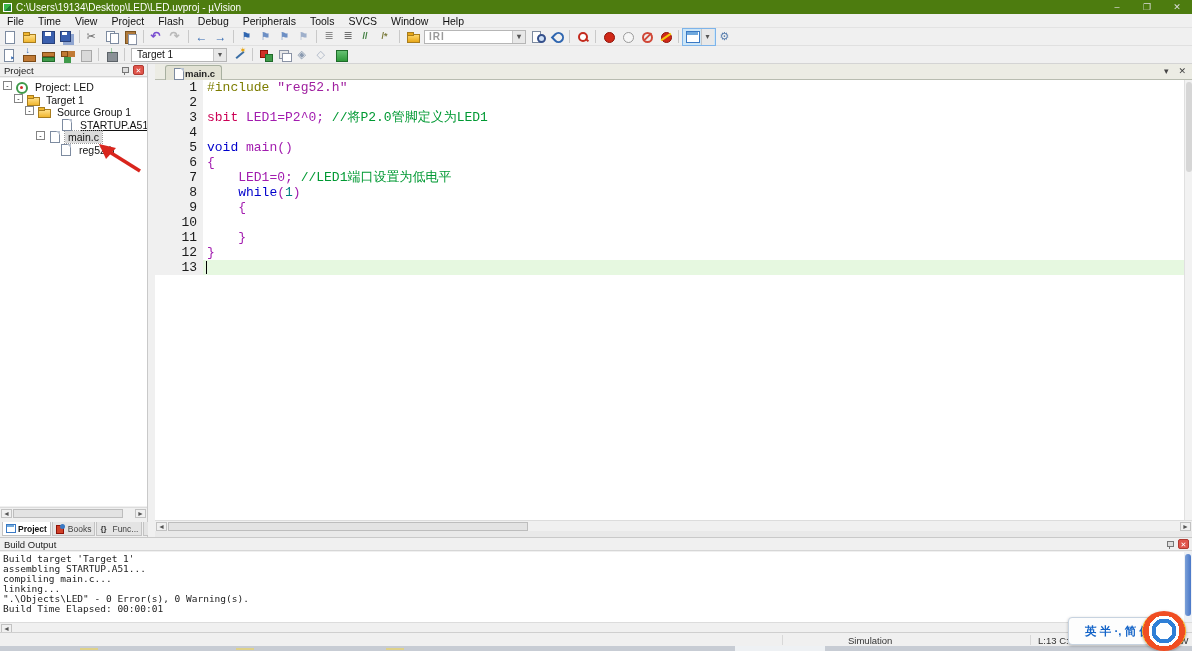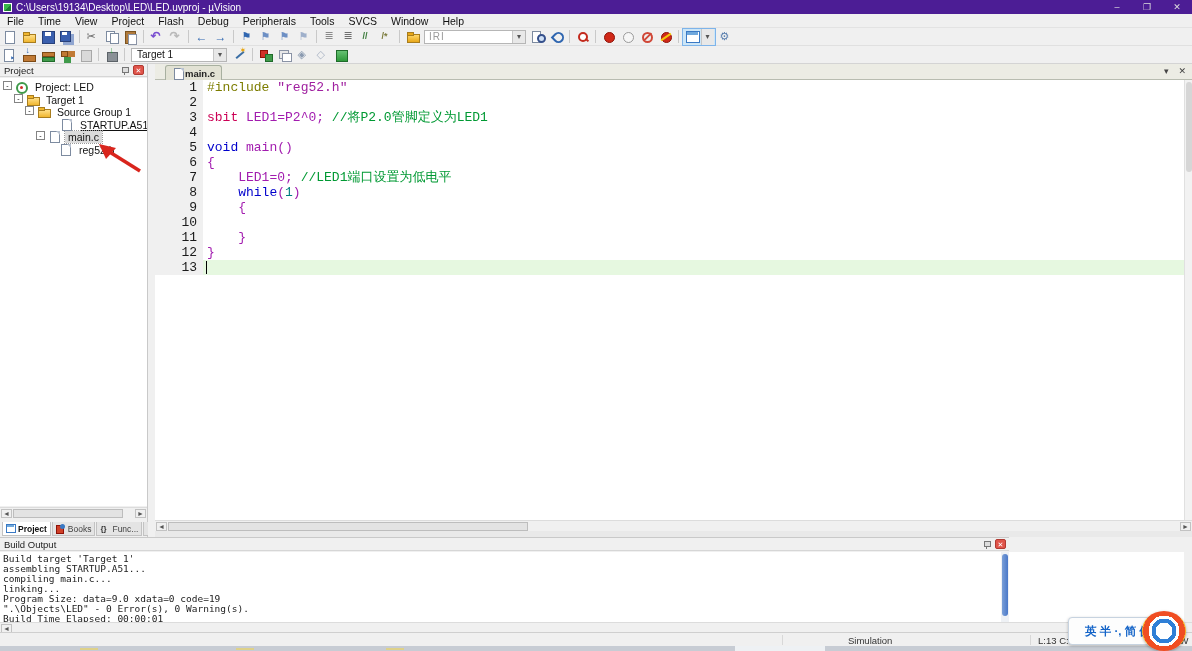--- a/index.html
+++ b/index.html
@@ -1,40 +1,40 @@
 <!DOCTYPE html>
 <html><head>
 <meta charset="utf-8">
 <style>
   html,body{margin:0;padding:0;background:#9aa0a6;}
   #app{position:relative;width:1192px;height:651px;background:#f0f0f0;overflow:hidden;
        font-family:"Liberation Sans",sans-serif;-webkit-font-smoothing:antialiased;}
   
-  .titlebar{position:absolute;left:0;top:0;width:1192px;height:14px;background:#4c1d95;color:#fff;
+  .titlebar{position:absolute;left:0;top:0;width:1192px;height:14px;background:#4d7c0f;color:#fff;
             display:flex;align-items:center;font-size:10px;}
   .applogo{width:9px;height:9px;margin:0 4px 0 3px;background:linear-gradient(135deg,#39b54a 0 50%,#1e7e34 50% 100%);
            border:1px solid #fff;box-sizing:border-box;}
   .wbtns{position:absolute;right:0;top:0;height:14px;display:flex;align-items:center;color:#ddd;}
   .wbtn{width:30px;text-align:center;font-size:9px;cursor:default;}
   
   .menubar{position:absolute;left:0;top:14px;width:1192px;height:14px;background:#f0f0f0;display:flex;
            align-items:center;font-size:10.5px;color:#111;border-bottom:1px solid #e3e3e3;box-sizing:border-box;}
   .mi{padding:0 7px;}
   
   .tbar{position:absolute;left:0;width:1192px;height:18px;background:#f0f0f0;display:flex;align-items:center;
         border-bottom:1px solid #e0e0e0;box-sizing:border-box;}
   #tb1{top:28px;} #tb2{top:46px;border-bottom:1px solid #d4d4d4;}
   .tgroup{display:flex;align-items:center;}
   .tbi{width:19px;height:16px;display:flex;align-items:center;justify-content:center;position:relative;}
   .tsep{width:1px;height:13px;background:#c9c9c9;margin:0 3px;}
   .combo{height:14px;background:#fff;border:1px solid #b6b6b6;display:flex;align-items:center;
          font-size:10px;color:#555;box-sizing:border-box;}
   .cdrop{width:13px;height:100%;background:#e8e8e8;border-left:1px solid #c6c6c6;color:#555;
          font-size:8px;display:flex;align-items:center;justify-content:center;box-sizing:border-box;}
-  .find-combo{width:102px;margin:0 2px;}
+  .find-combo{width:102px;margin:0 2px;font-weight:bold;}
   .find-combo .cval{flex:1;padding-left:4px;color:#9a9a9a;letter-spacing:1px;}
   .target-combo{width:96px;margin:0 3px;background:#fff;color:#111;}
   .target-combo .cval{flex:1;padding-left:5px;font-size:10px;}
   .combo-hl{background:#cde6f7;border:1px solid #7eb4ea;width:28px;}
   
   .ic{width:16px;height:14px;position:relative;display:block;}
   .ic::before,.ic::after{position:absolute;}
   .ic-page::before{content:"";left:3px;top:1px;width:8px;height:11px;background:#fff;border:1px solid #7d8ba0;}
   .ic-foldero::before{content:"";left:2px;top:4px;width:11px;height:7px;background:linear-gradient(#ffe08a,#f0b62f);border:1px solid #a87d1e;}
   .ic-foldero::after{content:"";left:2px;top:2px;width:5px;height:2px;background:#f0b62f;border:1px solid #a87d1e;}
@@ -153,21 +153,21 @@
   .lc{flex:1;padding-left:4px;color:#000;position:relative;}
   .cl.cur .lc{background:#e6f8e0;}
   .caret{position:absolute;left:3px;top:1px;width:1px;height:13px;background:#000;}
   .sg-pp{color:#7d7d00;} .sg-str{color:#a020a0;} .sg-kw{color:#0000cc;}
   .sg-sbit{color:#cc0055;} .sg-com{color:#009933;} .sg-num{color:#008080;} .sg-pl{color:#a21caf;}
   .evscroll{position:absolute;right:0;top:16px;width:8px;height:440px;background:#f2f2f2;border-left:1px solid #e0e0e0;box-sizing:border-box;}
   .evthumb{position:absolute;left:1px;top:2px;width:6px;height:90px;background:#d6d6d6;border-radius:3px;}
   .ehscroll{position:absolute;left:0;top:456px;width:1037px;height:11px;background:#f0f0f0;border-top:1px solid #dcdcdc;box-sizing:border-box;}
   .estrip{position:absolute;left:0;top:467px;width:1037px;height:6px;background:#e9e9e9;}
   
-  .bpanel{position:absolute;left:0;top:537px;width:1009px;height:95px;background:#f0f0f0;border-top:1px solid #c9c9c9;box-sizing:border-box;}
+  .bpanel{position:absolute;left:0;top:537px;width:1192px;height:95px;background:#f0f0f0;border-top:1px solid #c9c9c9;box-sizing:border-box;}
   .bhead{height:13px;display:flex;align-items:center;font-size:9.5px;color:#222;padding-left:4px;border-bottom:1px solid #d6d6d6;box-sizing:border-box;}
   .bhead .sp{flex:1;}
   .bcontent{position:absolute;left:0;top:14px;width:1184px;height:70px;background:#fff;
             font-family:"DejaVu Sans Mono","Liberation Mono",monospace;font-size:9.5px;line-height:10px;color:#222;
             padding:2px 8px 0 3px;box-sizing:border-box;overflow:hidden;}
   .bvscroll{position:absolute;right:0;top:14px;width:8px;height:70px;background:#eef1f5;}
   .bvthumb{position:absolute;left:1px;top:2px;width:6px;height:62px;background:linear-gradient(90deg,#7ba0d8,#4a78c8);border-radius:3px;}
   .bhscroll{position:absolute;left:0;top:84px;width:1192px;height:11px;background:#f0f0f0;border-top:1px solid #dcdcdc;box-sizing:border-box;}
   
   .statusbar{position:absolute;left:0;top:632px;width:1192px;height:14px;background:#f0f0f0;border-top:1px solid #cfcfcf;
@@ -487,21 +487,20 @@
       <span>Build Output</span>
       <span class="sp"></span>
       <span class="pin"></span>
       <span class="pclose">✕</span>
     </div>
     <div class="bcontent">
         <div class="bol">Build target 'Target 1'</div>
         <div class="bol">assembling STARTUP.A51...</div>
         <div class="bol">compiling main.c...</div>
         <div class="bol">linking...</div>
-        <div class="bol">Program Size: data=9.0 xdata=0 code=19</div>
         <div class="bol">".\Objects\LED" - 0 Error(s), 0 Warning(s).</div>
         <div class="bol">Build Time Elapsed:  00:00:01</div>
       </div>
     <div class="bvscroll">
       <span class="bvthumb"></span>
     </div>
     <div class="bhscroll">
       <span class="sarrow" style="left:1px;">◄</span>
     </div>
   </div>

